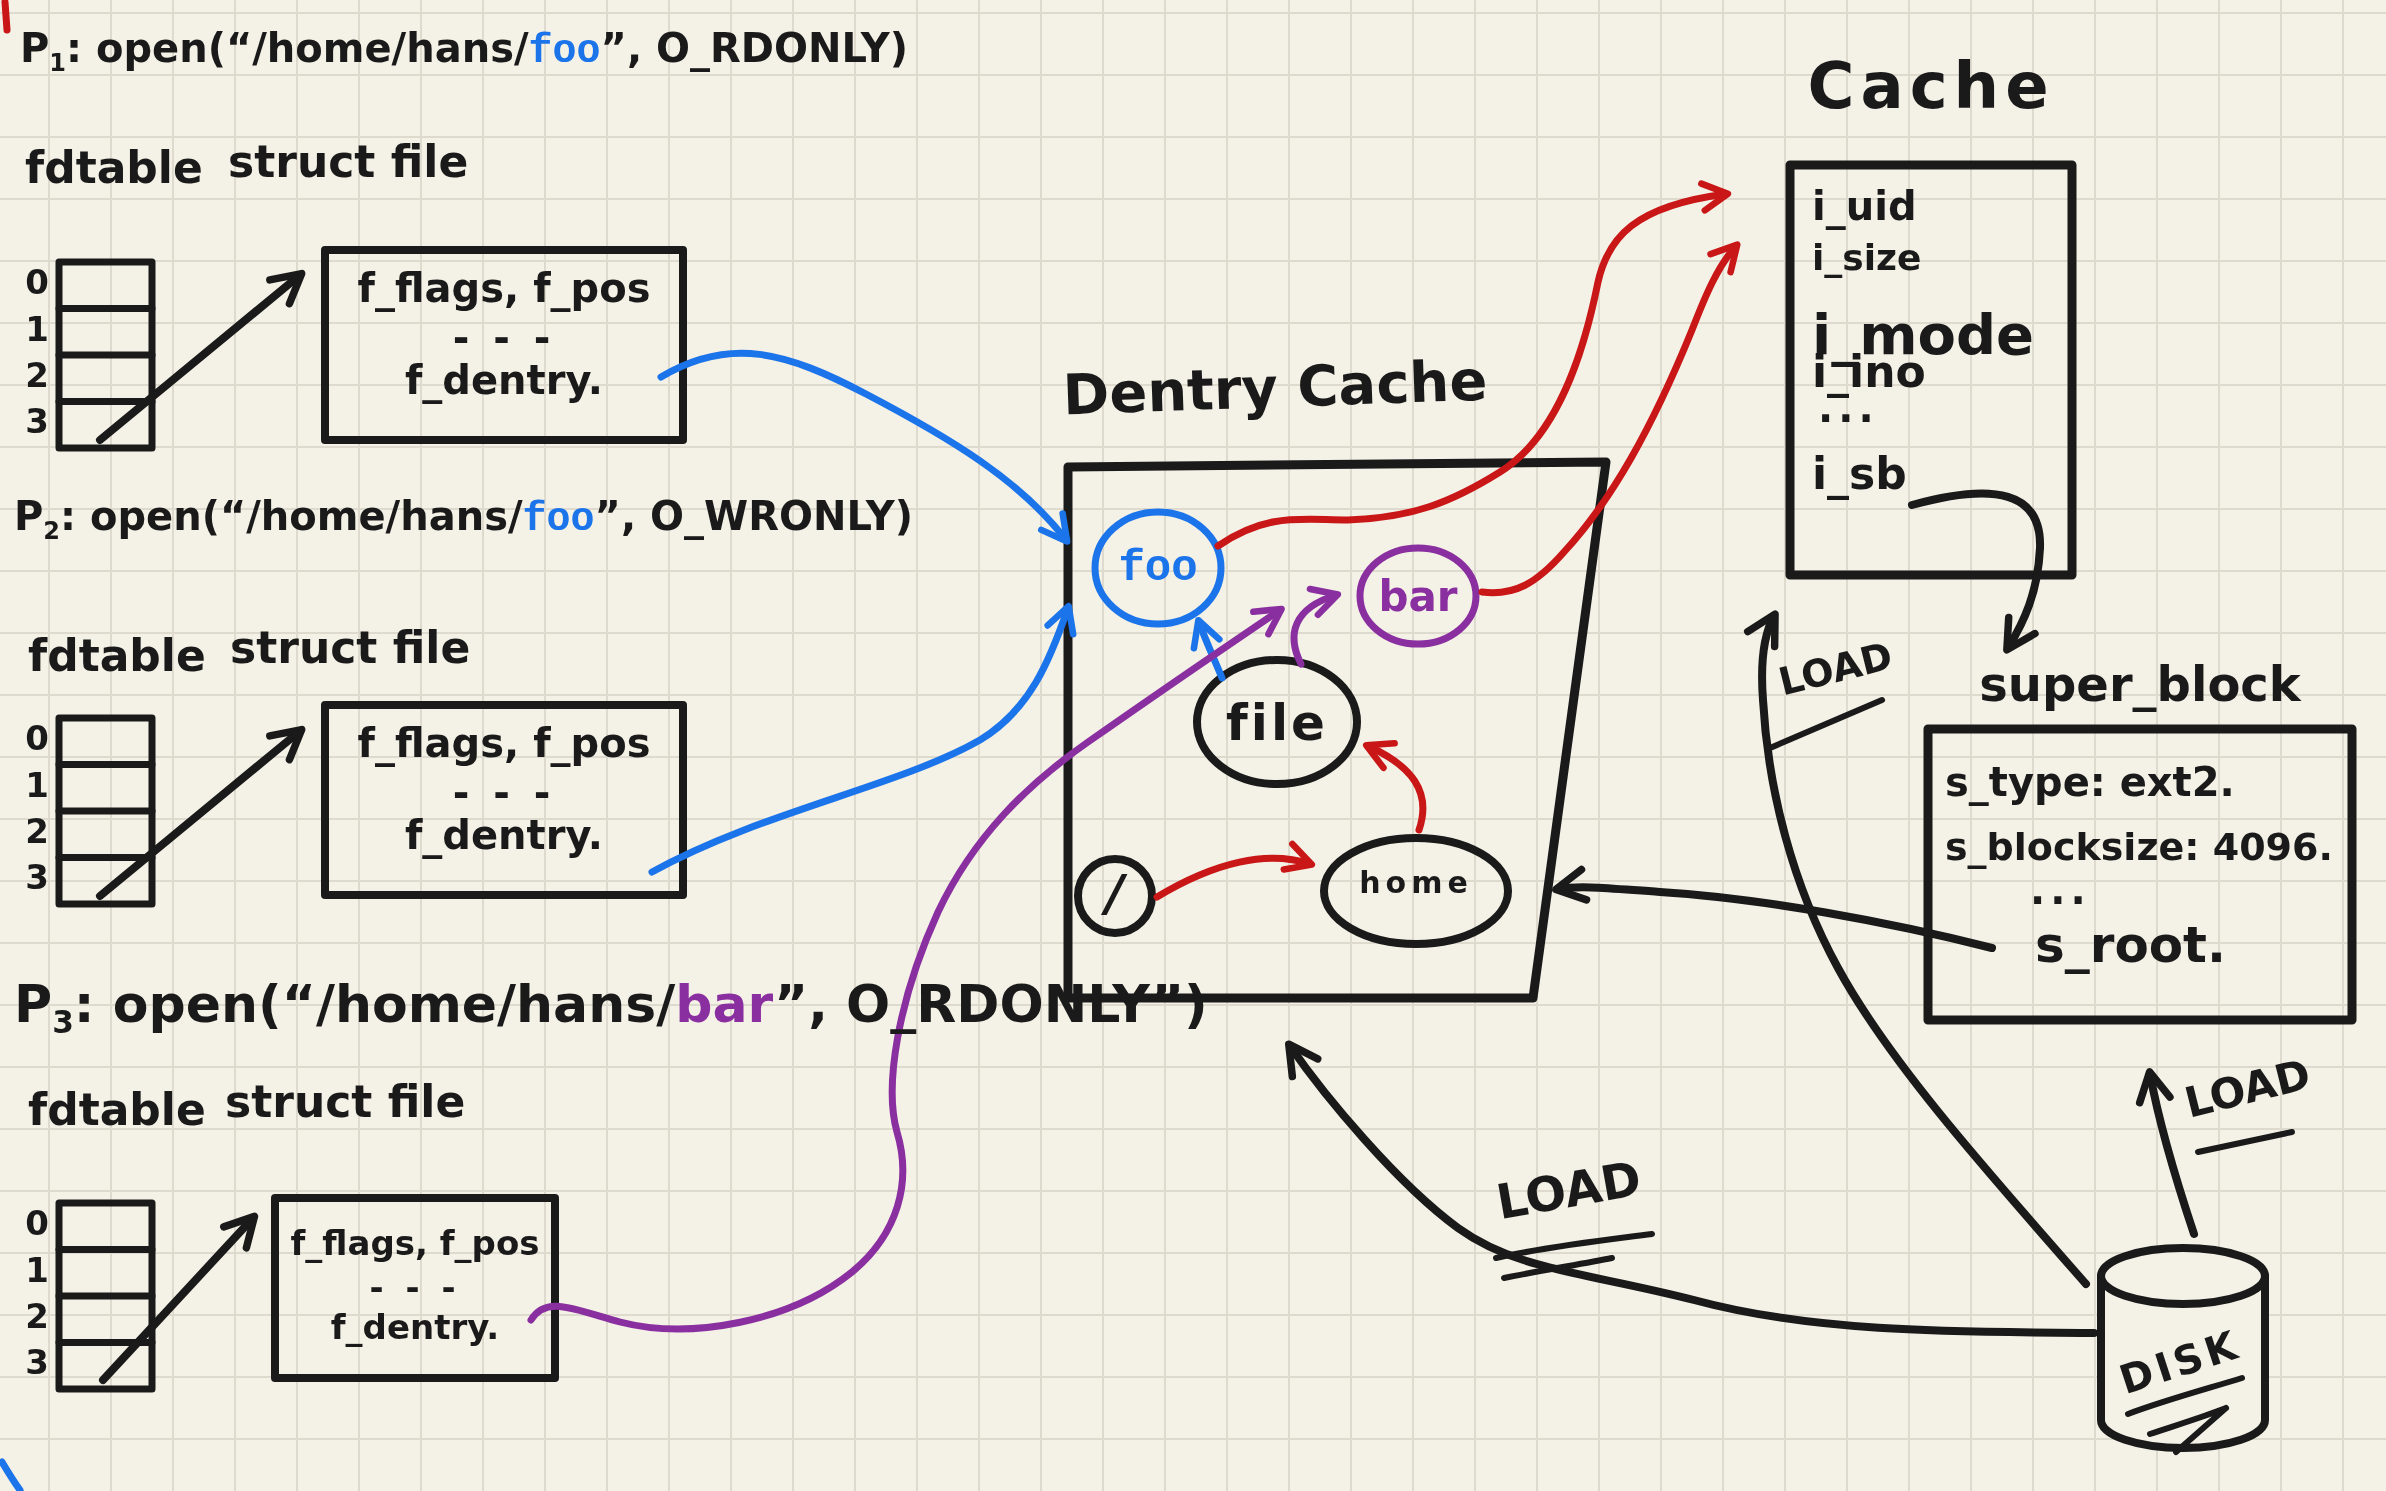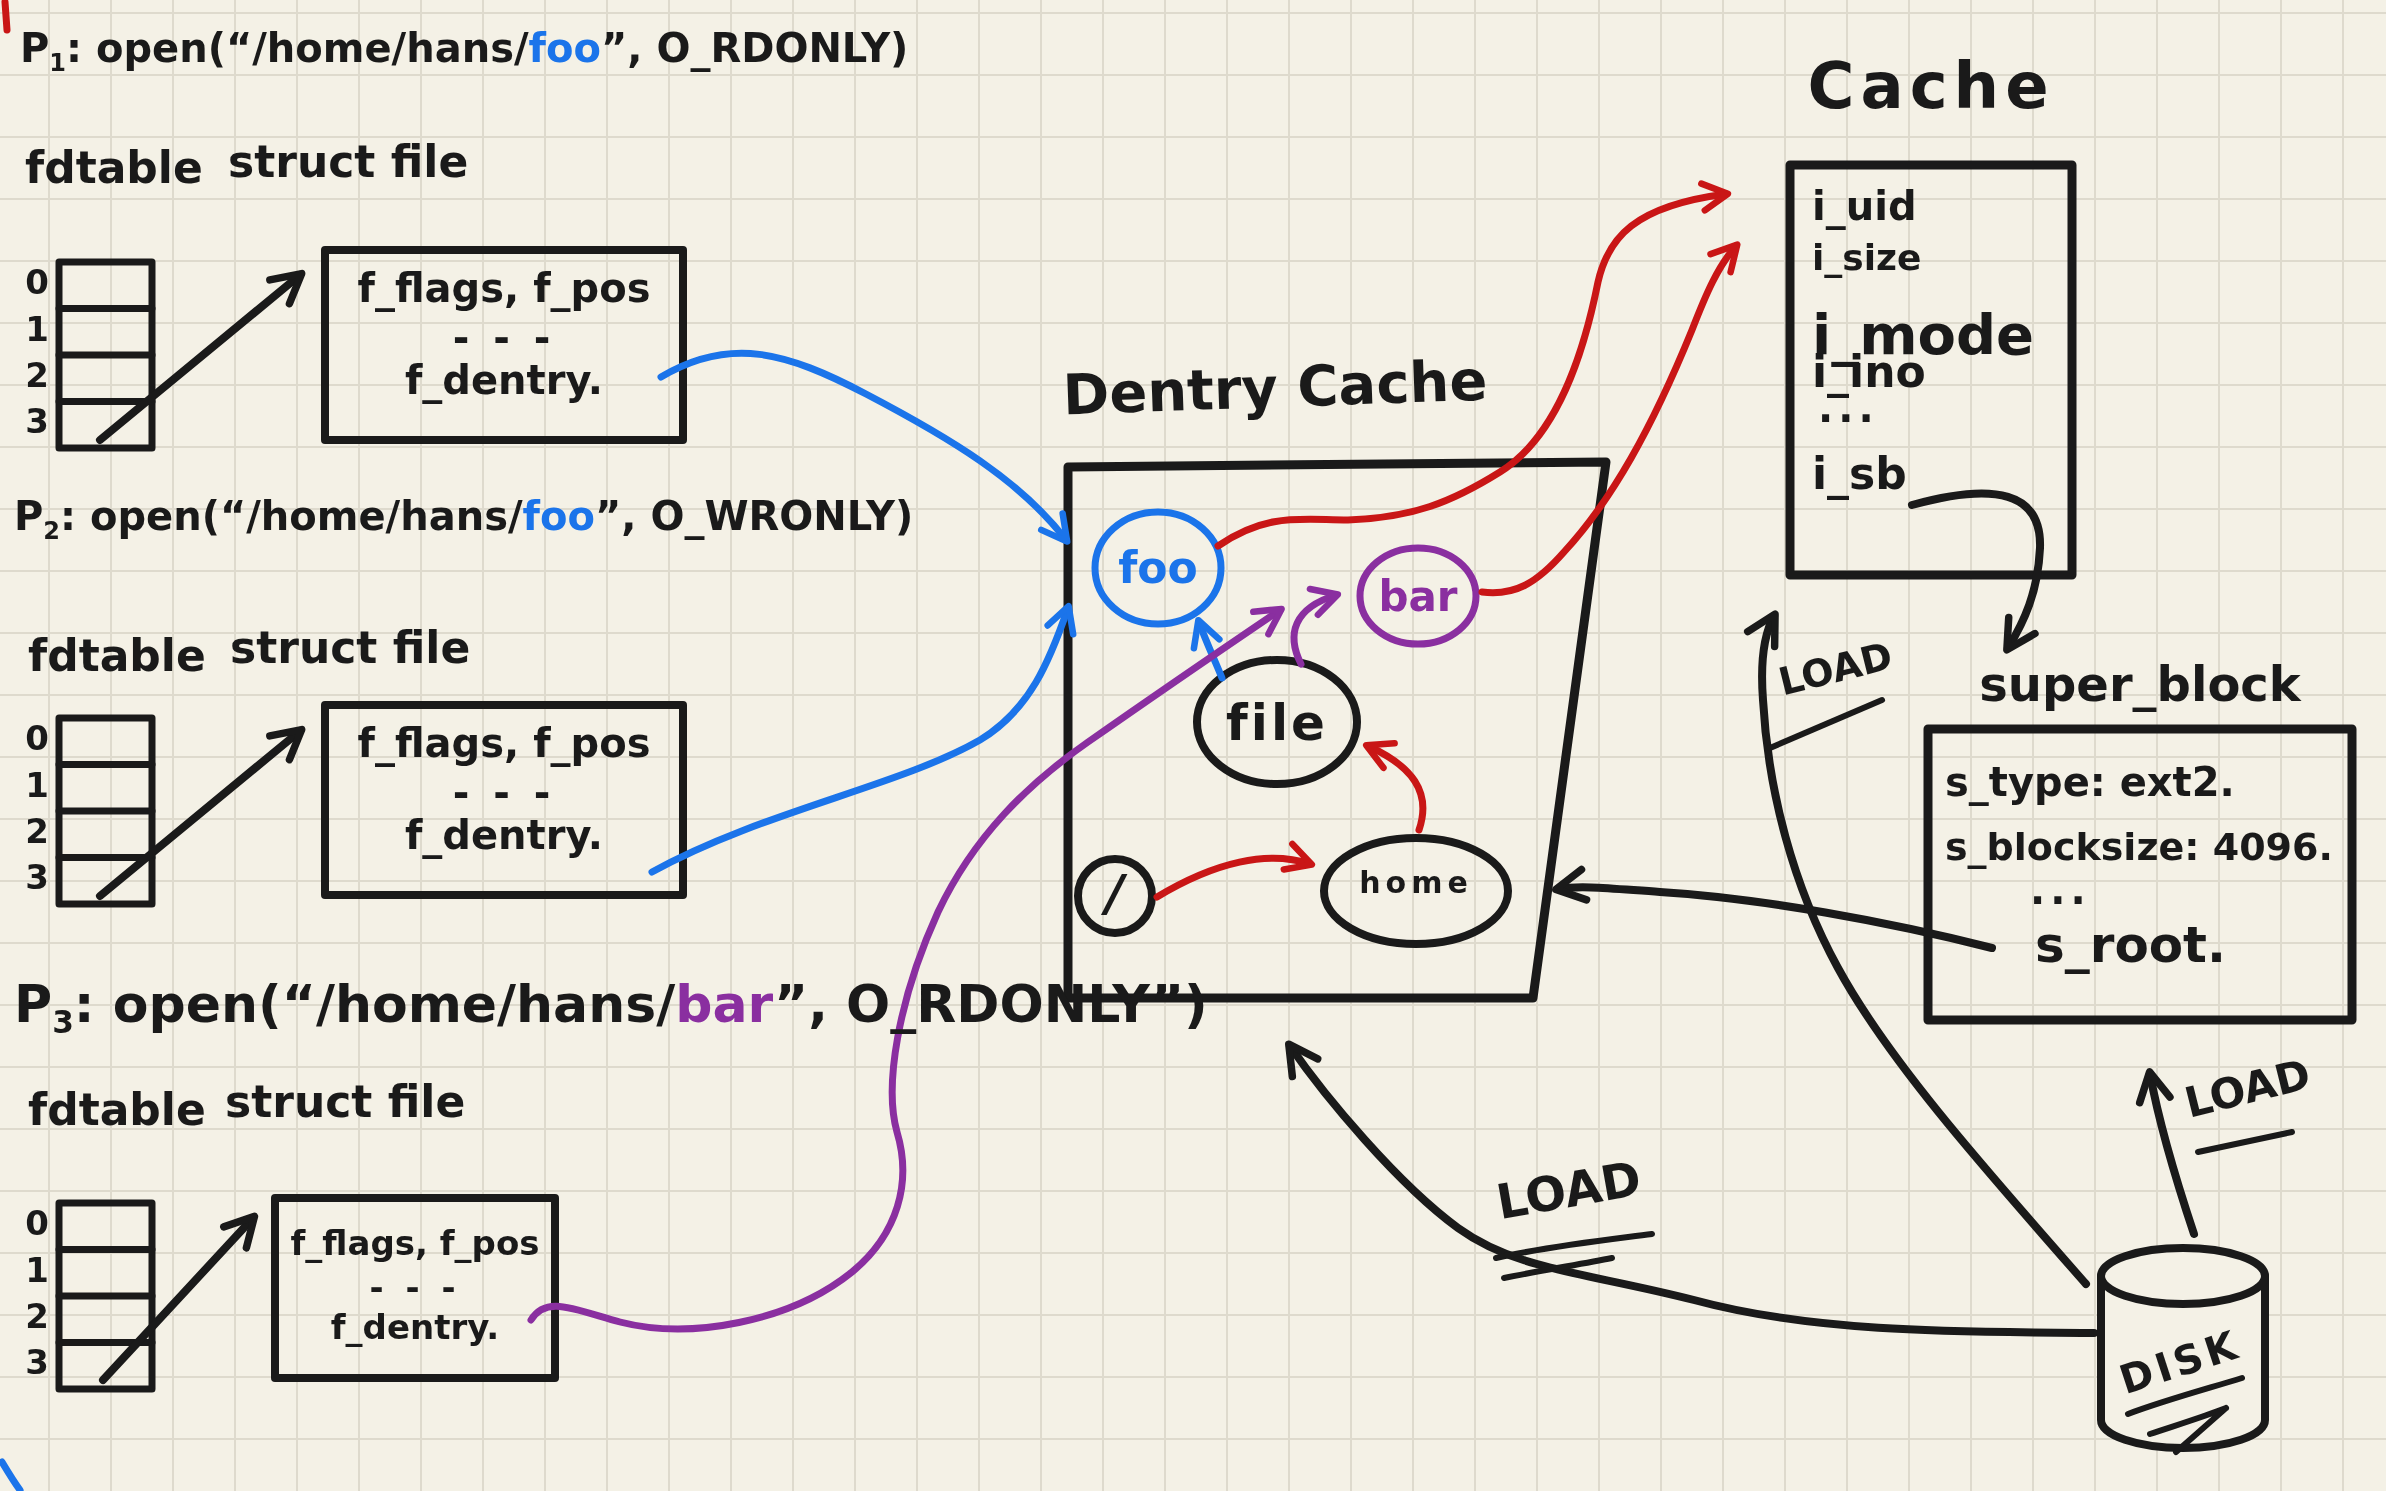--- a/index.html
+++ b/index.html
@@ -13,21 +13,21 @@
     background-image:linear-gradient(var(--grid) 2px,transparent 2px),
                      linear-gradient(90deg,var(--grid) 2px,transparent 2px);
     background-size:62px 62px;background-position:-14px 12px;
     font-family:"DejaVu Sans",sans-serif;color:var(--ink);
   }
   .lay{position:absolute;inset:0;width:2386px;height:1491px;}
   .txt{position:absolute;font-weight:700;line-height:1;white-space:nowrap;}
   .ctr{text-align:center;}
   .rowlbl{font-size:34px;width:30px;text-align:center;}
   sub{font-size:60%;}
-  .c-blue{color:var(--blue);} .c-purple{color:var(--purple);}
+  .c-blue{color:var(--blue);font-family:Liberation Mono, monospace;} .c-purple{color:var(--purple);}
   path,rect,ellipse,circle,line{fill:none;stroke-linecap:round;stroke-linejoin:round;}
   .st-ink{stroke:var(--ink);} .st-red{stroke:var(--red);}
   .st-blue{stroke:var(--blue);} .st-purple{stroke:var(--purple);}
   .w6{stroke-width:6;} .w7{stroke-width:7;} .w8{stroke-width:8;} .w9{stroke-width:9;}
   .fill-paper{fill:var(--paper);}
 </style>
 </head>
 <body>
 
 <div class="canvas">

